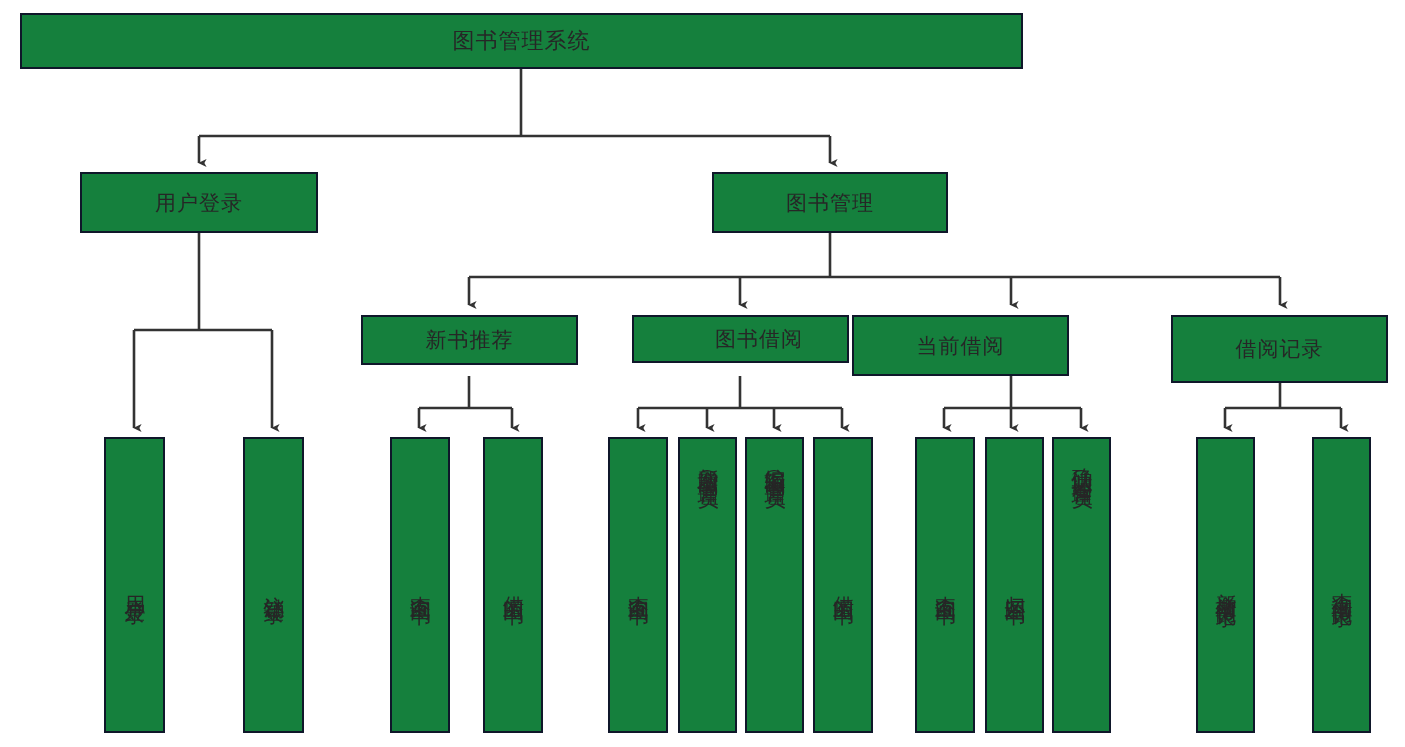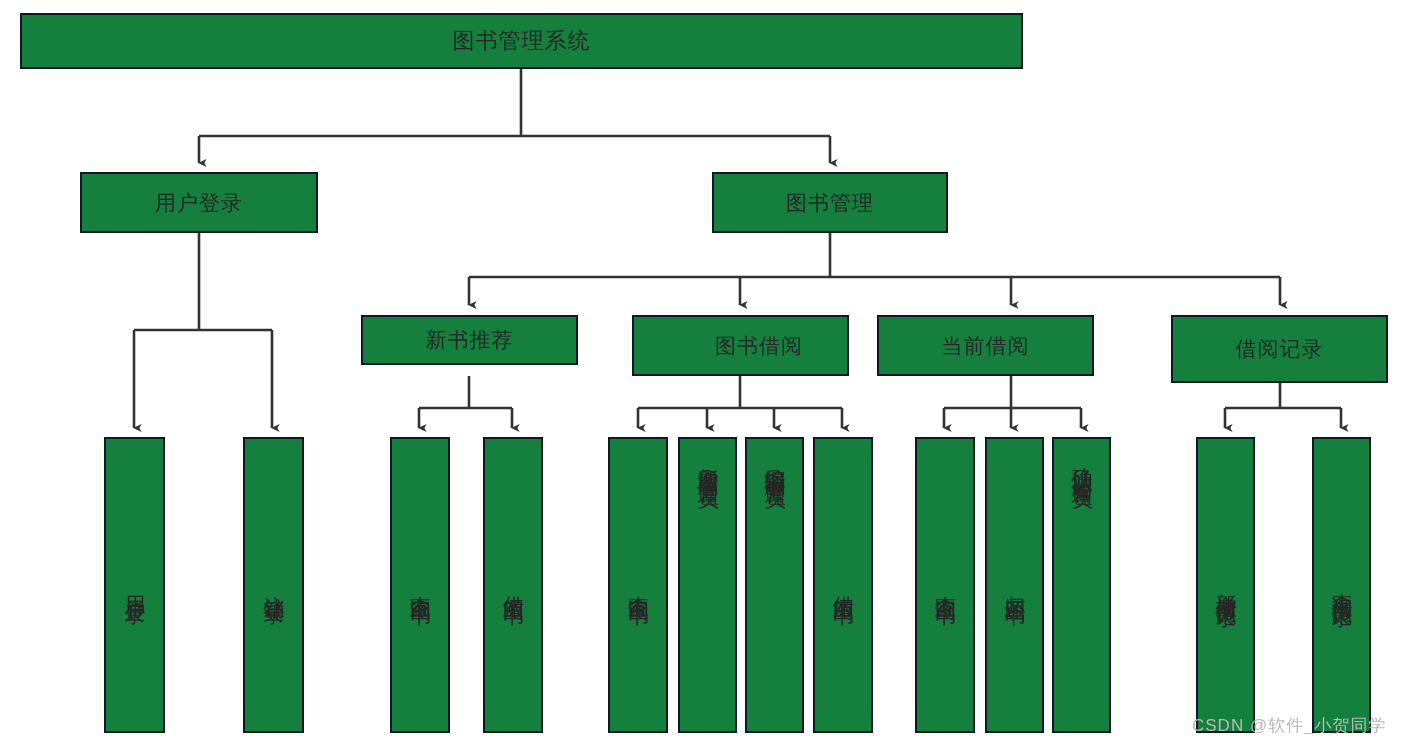--- a/index.html
+++ b/index.html
@@ -79,24 +79,24 @@
   <div class="node h-node" style="left:80px;top:172px;width:238px;height:61px;">
     <span class="lbl">用户登录</span>
   </div>
   <div class="node h-node" style="left:712px;top:172px;width:236px;height:61px;">
     <span class="lbl">图书管理</span>
   </div>
 
   <div class="node h-node" style="left:361px;top:315px;width:217px;height:50px;">
     <span class="lbl">新书推荐</span>
   </div>
-  <div class="node h-node" style="left:632px;top:315px;width:217px;height:61px;padding-left:37px;">
+  <div class="node h-node" style="left:632px;top:315px;width:217px;height:48px;padding-left:37px;">
     <span class="lbl">图书借阅</span>
   </div>
-  <div class="node h-node" style="left:877px;top:315px;width:217px;height:61px;">
+  <div class="node h-node" style="left:852px;top:315px;width:217px;height:61px;">
     <span class="lbl">当前借阅</span>
   </div>
   <div class="node h-node" style="left:1171px;top:315px;width:217px;height:68px;">
     <span class="lbl">借阅记录</span>
   </div>
 
   <div class="node v-node mid" style="left:104px;top:437px;width:61px;height:296px;">
     <span class="lbl">用户登录</span>
   </div>
   <div class="node v-node mid" style="left:243px;top:437px;width:61px;height:296px;">
@@ -133,15 +133,14 @@
     <span class="lbl">确认归还（管理员）</span>
   </div>
 
   <div class="node v-node mid" style="left:1196px;top:437px;width:59px;height:296px;">
     <span class="lbl">新增借阅记录</span>
   </div>
   <div class="node v-node mid" style="left:1312px;top:437px;width:59px;height:296px;">
     <span class="lbl">查询借阅记录</span>
   </div>
 
-  <div class="watermark" style="left:1192px;top:714px;">CSDN @软件_小贺同学</div>
 
 </div>
 
 </body></html>

